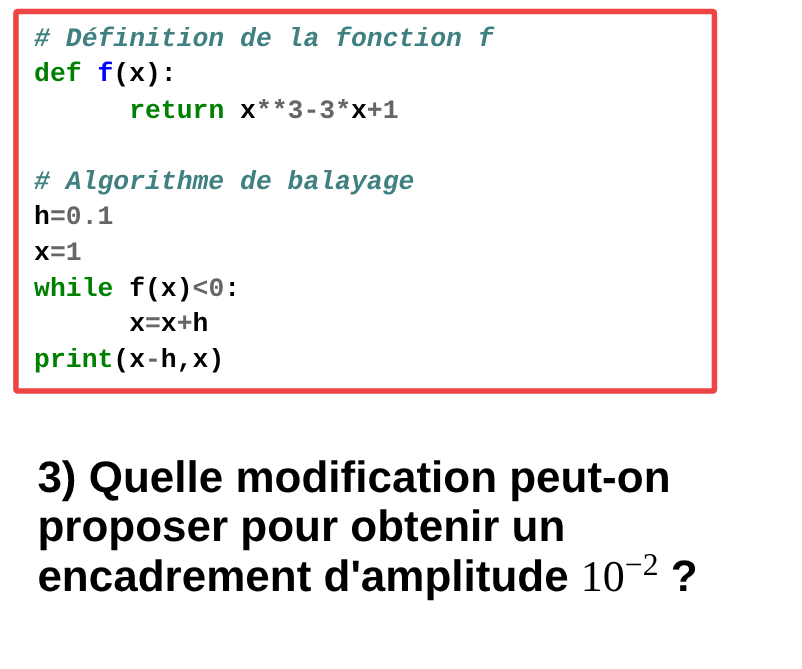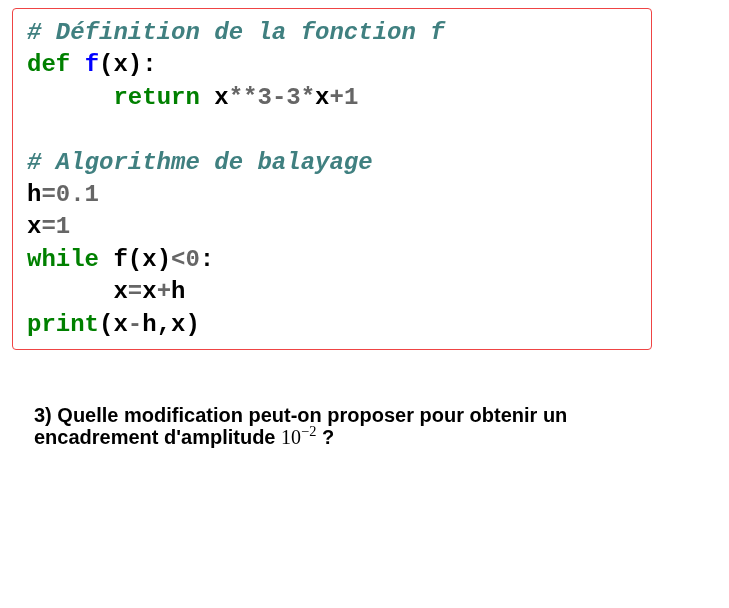--- a/index.html
+++ b/index.html
@@ -8,21 +8,21 @@
     box-sizing: border-box;
   }
   body {
     width: 729px;
     height: 608px;
     background: #ffffff;
     font-family: Arial, Helvetica, sans-serif;
     padding: 8px 12px;
   }
   .code-block {
-    border: 1px solid #ef4444;
+    border: 5px solid #ef4444;
     border-radius: 4px;
     padding: 8px 14px;
     font-family: "Courier New", Courier, monospace;
     font-size: 24px;
     line-height: 1.35;
     white-space: pre;
     color: #000000;
     width: 640px;
     font-weight: bold;
   }
@@ -43,21 +43,21 @@
   .token-num {
     color: #666666;
   }
   .token-builtin {
     color: #008000;
   }
   .question {
     margin-top: 54px;
     padding-left: 22px;
     padding-right: 60px;
-    font-size: 20px;
+    font-size: 40px;
     font-weight: bold;
     line-height: 1.12;
     color: #000000;
   }
   .math {
     font-family: "Times New Roman", Times, serif;
     font-weight: normal;
   }
   .sup {
     font-size: 0.72em;

